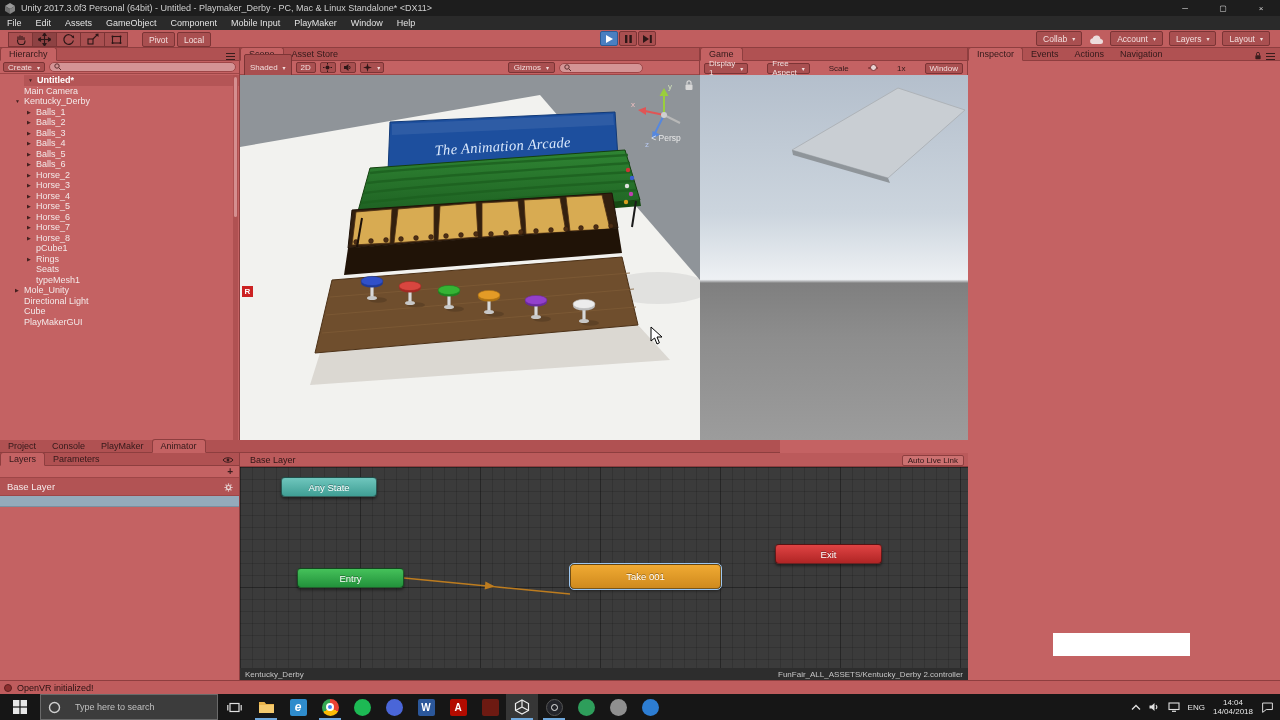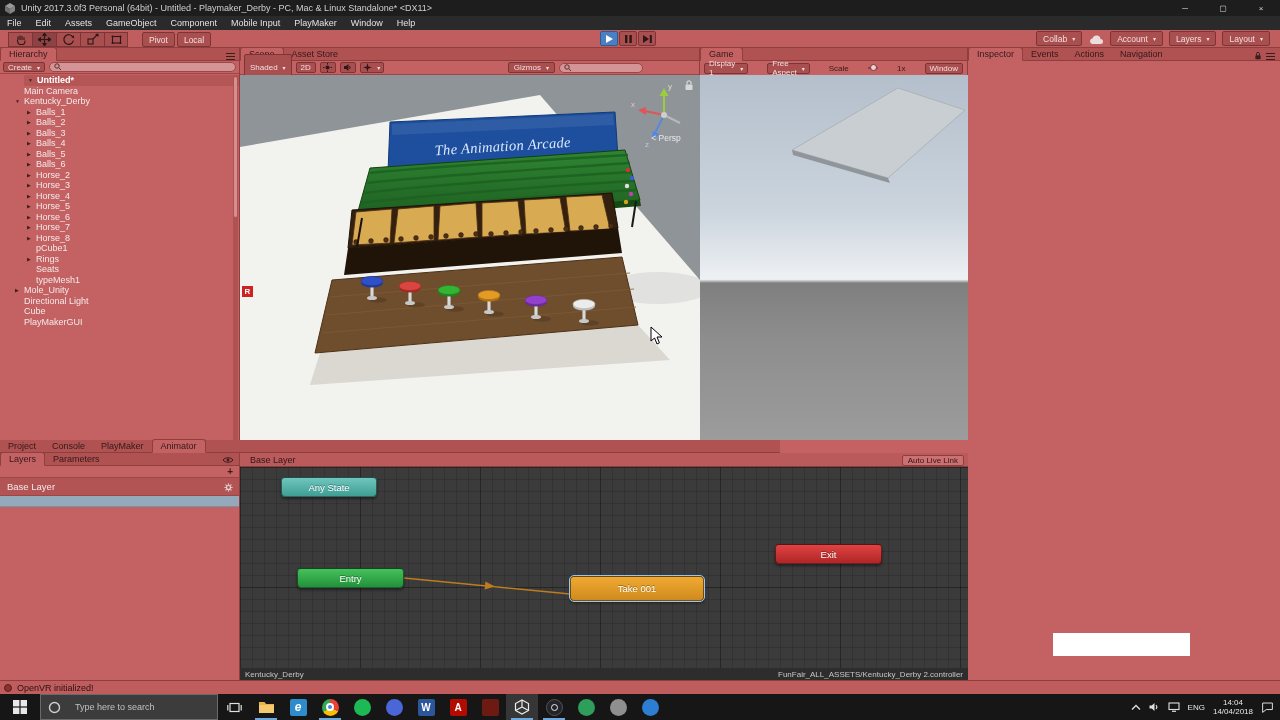--- a/index.html
+++ b/index.html
@@ -609,21 +609,21 @@
       <svg class="abs" style="left:0;top:0;pointer-events:none" width="728" height="201" viewBox="0 0 728 201">
         <line x1="164" y1="111" x2="330" y2="127" stroke="#bd7c1f" stroke-width="1.5"></line>
         <polygon points="-5,-4 5,0 -5,4" fill="#bd7c1f" transform="translate(250,119) rotate(5.5)"></polygon>
       </svg>
       <div class="node" style="left:41px;top:10px;width:96px;height:20px;background:linear-gradient(#6fc6bd,#3f9e94)">
           <span>Any State</span>
         </div>
       <div class="node" style="left:57px;top:101px;width:107px;height:20px;background:linear-gradient(#45c15a,#22913b)">
           <span>Entry</span>
         </div>
-      <div class="node selected" style="left:330px;top:109px;width:134px;height:25px;background:linear-gradient(#f0aa33,#cf8a1d)">
+      <div class="node selected" style="left:330px;top:97px;width:151px;height:25px;background:linear-gradient(#f0aa33,#cf8a1d)">
           <span>Take 001</span>
         </div>
       <div class="node" style="left:535px;top:77px;width:107px;height:20px;background:linear-gradient(#e04343,#b02525)">
           <span>Exit</span>
         </div>
     </div>
     <div style="height:12px;background:#2d2d2d;display:flex;align-items:center;justify-content:space-between;padding:0 5px">
       <span style="font-size:8px;color:#c6c6c6">Kentucky_Derby</span>
       <span style="font-size:8px;color:#c6c6c6">FunFair_ALL_ASSETS/Kentucky_Derby 2.controller</span>
     </div>

